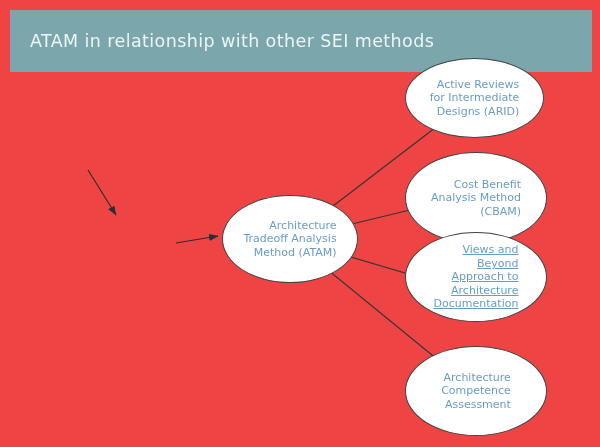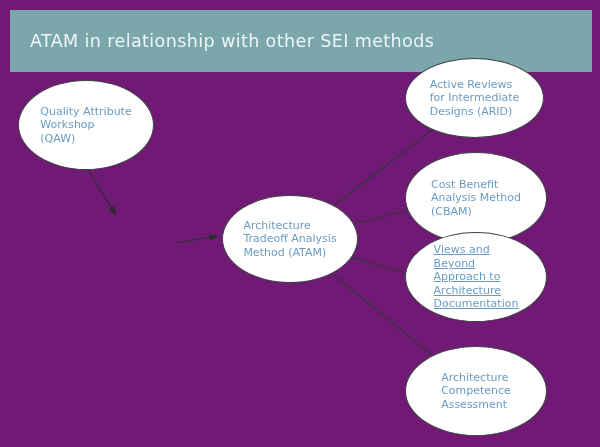--- a/index.html
+++ b/index.html
@@ -5,21 +5,21 @@
   html, body { margin: 0; padding: 0; }
   body {
     width: 600px; height: 447px;
     background: #ffffff;
     font-family: "DejaVu Sans", "Liberation Sans", sans-serif;
     overflow: hidden;
   }
   .slide {
     position: relative;
     width: 600px; height: 447px;
-    background: #701a75;
+    background: #ef4444;
   }
   .title-bar {
     position: absolute;
     left: 10px; top: 10px;
     width: 582px; height: 62px;
     background: var(--header-bg, #7aa6ac);
     display: flex;
     align-items: center;
     z-index: 1;
   }
@@ -40,21 +40,21 @@
     position: absolute;
     box-sizing: border-box;
     background: #ffffff;
     border: 1.5px solid #3e4245;
     color: var(--node-text, #699cc5);
     font-size: 11px;
     line-height: 1.22;
     display: flex;
     align-items: center;
     justify-content: center;
-    text-align: left;
+    text-align: right;
     z-index: 3;
   }
   .node .label { white-space: pre-line; }
   .ellipse { border-radius: 50%; }
   .rectangle { border-color: #5f6468; }
 
   .node-qaw     { left: 18px;  top: 80px;  width: 136px; height: 90px; }
   .node-req     { left: 62px;  top: 220px; width: 113px; height: 48px; }
   .node-atam    { left: 222px; top: 195px; width: 136px; height: 88px; }
   .node-arid    { left: 405px; top: 58px;  width: 139px; height: 80px; }
@@ -80,25 +80,20 @@
 
     <line x1="290" y1="239" x2="474" y2="98" stroke="#333638" stroke-width="1.2"></line>
     <line x1="290" y1="239" x2="476" y2="194" stroke="#333638" stroke-width="1.2"></line>
     <line x1="290" y1="239" x2="476" y2="294" stroke="#333638" stroke-width="1.2"></line>
     <line x1="290" y1="239" x2="476" y2="391" stroke="#333638" stroke-width="1.2"></line>
 
     <line x1="88" y1="170" x2="116" y2="215" stroke="#2c2f31" stroke-width="1.2" marker-end="url(#arrowhead)"></line>
     <line x1="176" y1="243" x2="218" y2="236" stroke="#2c2f31" stroke-width="1.2" marker-end="url(#arrowhead)"></line>
   </svg>
 
-  <div class="node ellipse node-qaw">
-    <div class="label">Quality Attribute
-Workshop
-(QAW)</div>
-  </div>
 
 
   <div class="node ellipse node-atam">
     <div class="label">Architecture
 Tradeoff Analysis
 Method (ATAM)</div>
   </div>
 
   <div class="node ellipse node-arid">
     <div class="label">Active Reviews

